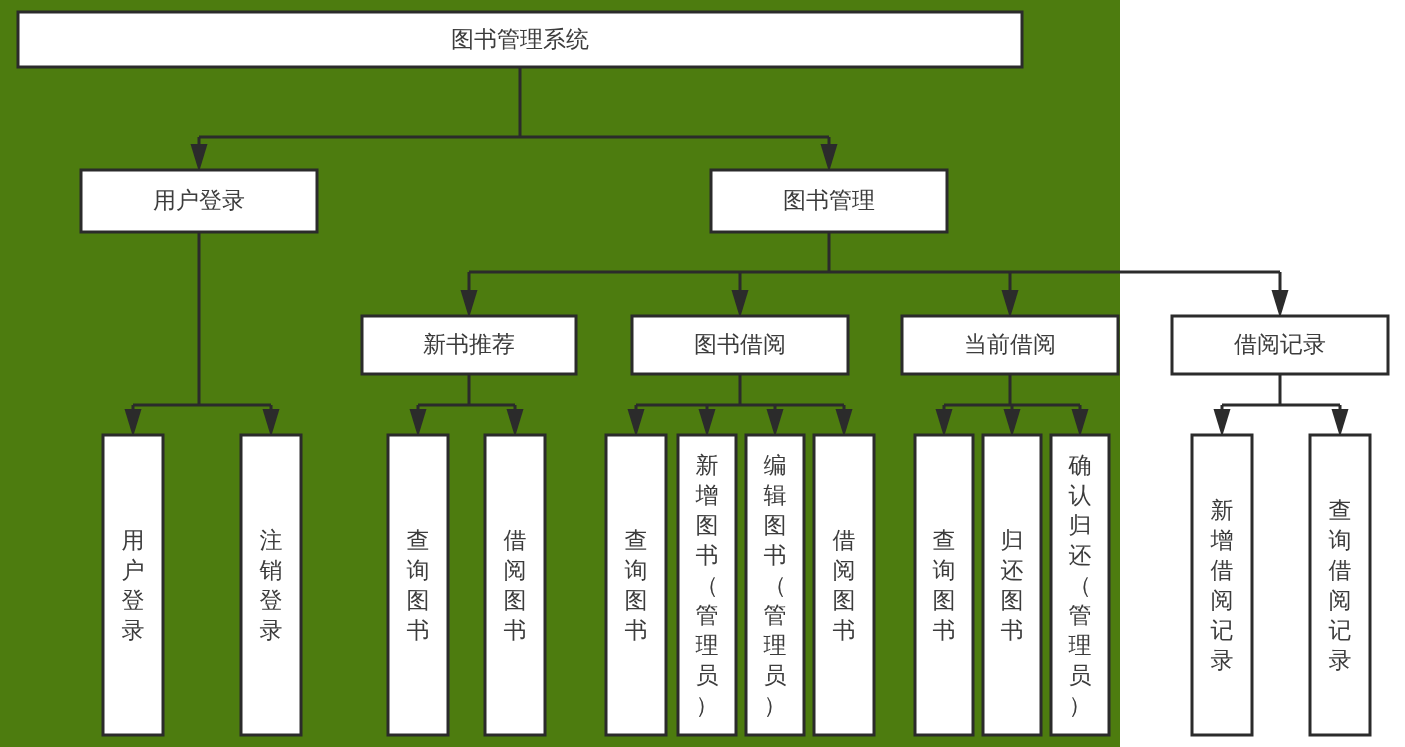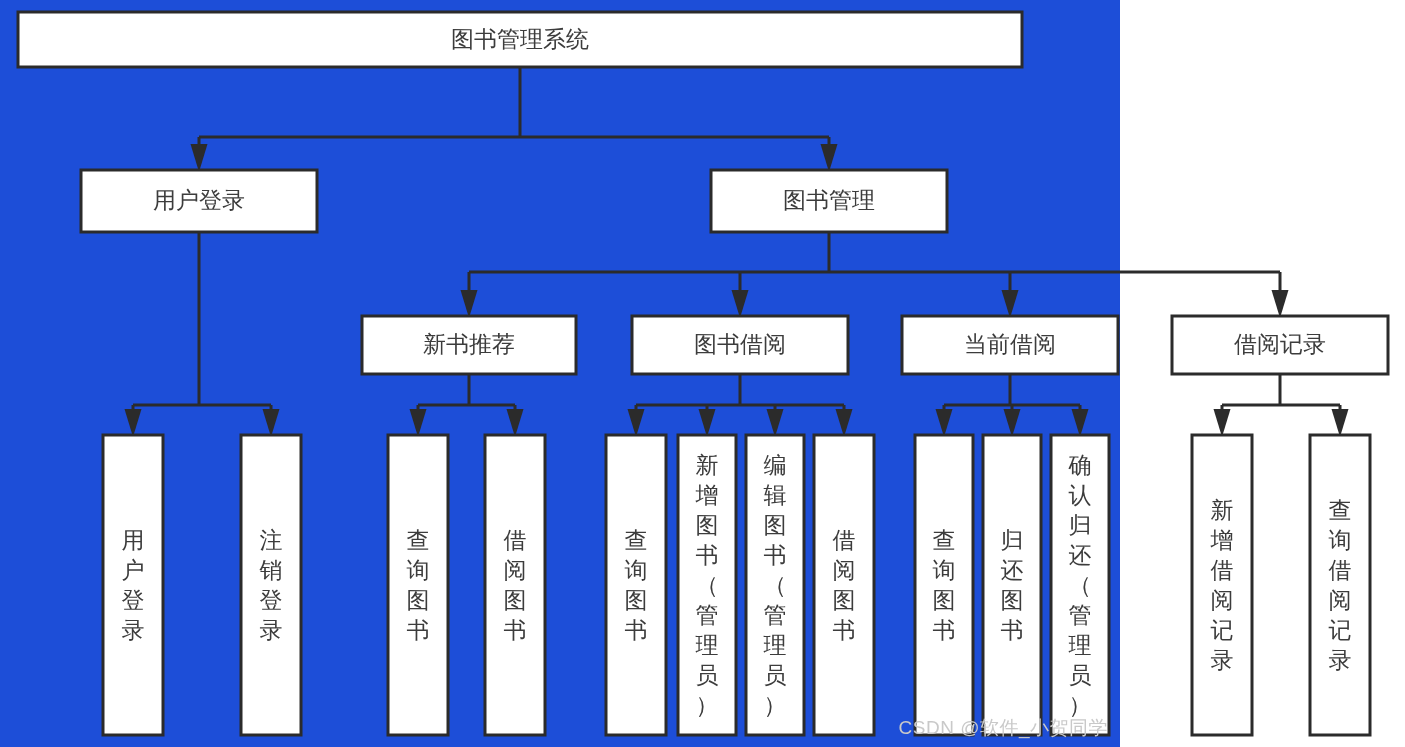--- a/index.html
+++ b/index.html
@@ -1,20 +1,20 @@
 <!DOCTYPE html>
 <html><head>
 <meta charset="utf-8">
 <style>
   html,body{margin:0;padding:0;background:#ffffff;}
   body{
     font-family:"Liberation Sans","DejaVu Sans",sans-serif;
     width:1405px;height:747px;overflow:hidden;position:relative;
   }
-  #stage{position:relative;width:1120px;height:747px;background:#1d4ed8;}
+  #stage{position:relative;width:1120px;height:747px;background:#4d7c0f;}
   svg#diagram{position:absolute;left:0;top:0;width:1405px;height:747px;display:block;}
   .node-box{fill:#ffffff;stroke:#2b2b2b;stroke-width:3;}
   .node-label{
     fill:#3c3c3c;
     font-family:"Liberation Sans","DejaVu Sans",sans-serif;
     font-size:23px;
     text-anchor:middle;
     dominant-baseline:middle;
   }
   .node-label-vert{
@@ -186,14 +186,13 @@
         <g>
           <rect x="1192" y="435" width="60" height="300" class="node-box"></rect>
           <text x="1222" class="node-label-vert"><tspan x="1222" y="518.4">新</tspan><tspan x="1222" y="548.4">增</tspan><tspan x="1222" y="578.4">借</tspan><tspan x="1222" y="608.4">阅</tspan><tspan x="1222" y="638.4">记</tspan><tspan x="1222" y="668.4">录</tspan></text>
         </g>
         <g>
           <rect x="1310" y="435" width="60" height="300" class="node-box"></rect>
           <text x="1340" class="node-label-vert"><tspan x="1340" y="518.4">查</tspan><tspan x="1340" y="548.4">询</tspan><tspan x="1340" y="578.4">借</tspan><tspan x="1340" y="608.4">阅</tspan><tspan x="1340" y="638.4">记</tspan><tspan x="1340" y="668.4">录</tspan></text>
         </g>
       </g>
   </svg>
-  <div class="watermark">CSDN @软件_小贺同学</div>
 </div>
 
 </body></html>

